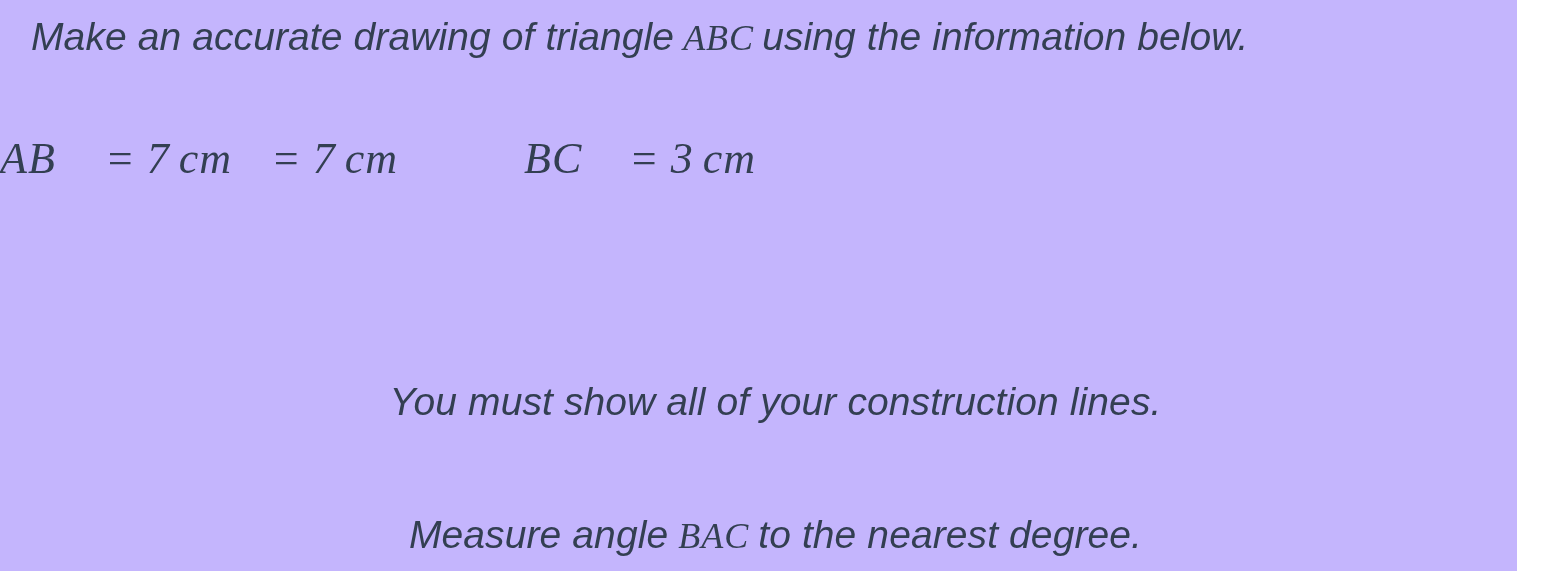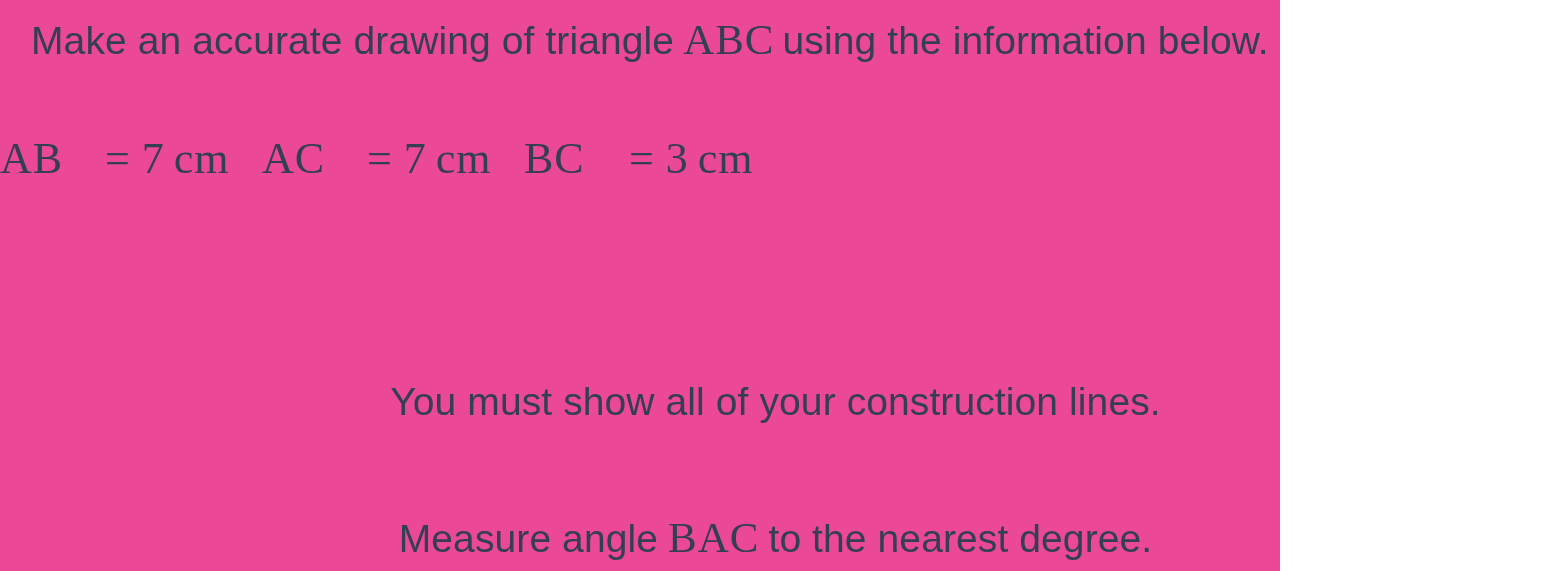--- a/index.html
+++ b/index.html
@@ -11,39 +11,40 @@
     width: 1551px;
     height: 571px;
     background: #ffffff;
     font-family: "Liberation Sans", sans-serif;
     color: #333f52;
     overflow: hidden;
   }
 
   .page {
     position: relative;
-    width: 1280px;
+    width: 1517px;
     height: 571px;
-    background: #ec4899;
+    background: #c4b5fd;
+    font-style: italic;
   }
 
   
   .prose {
     font-family: "Liberation Sans", sans-serif;
     font-size: 39px;
     line-height: 1.15;
     color: #333f52;
     letter-spacing: 0.1px;
     white-space: nowrap;
   }
 
   
   .math {
     font-family: "Liberation Serif", "DejaVu Serif", serif;
-    font-size: 43px;
+    font-size: 36px;
     letter-spacing: 1px;
     color: #333f52;
   }
 
   
   .prompt-line {
     position: absolute;
     left: 31px;
     top: 15px;
     display: flex;
@@ -127,21 +128,20 @@
   <div class="equation-block">
 
     <div class="equation-row">
       <span class="eq-lhs">AB</span>
       <span class="eq-rel">=</span>
       <span class="eq-num">7</span>
       <span class="eq-unit">cm</span>
     </div>
 
     <div class="equation-row">
-      <span class="eq-lhs">AC</span>
       <span class="eq-rel">=</span>
       <span class="eq-num">7</span>
       <span class="eq-unit">cm</span>
     </div>
 
     <div class="equation-row">
       <span class="eq-lhs">BC</span>
       <span class="eq-rel">=</span>
       <span class="eq-num">3</span>
       <span class="eq-unit">cm</span>

